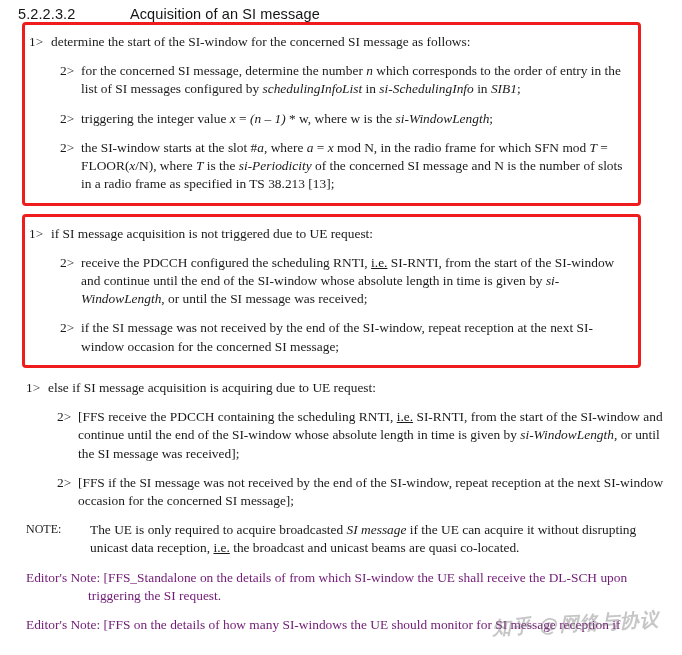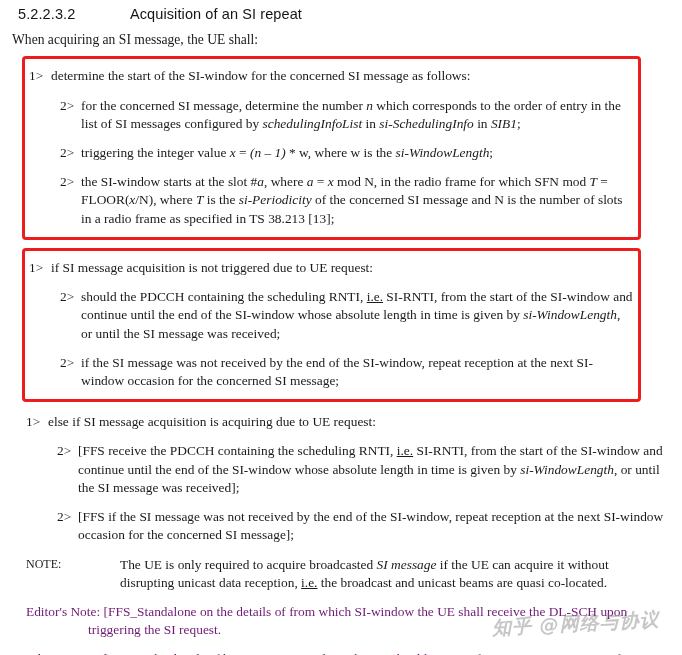--- a/index.html
+++ b/index.html
@@ -100,21 +100,20 @@
     padding-left: 26px;
   }
   .note-label {
     flex: 0 0 auto;
     width: 64px;
     font-size: 12px;
   }
   .note-text {
     flex: 1 1 auto;
     padding-right: 26px;
-    margin-left: 30px;
   }
 
   
   .ednote {
     color: #701a75;
     padding-left: 26px;
     padding-right: 40px;
   }
   .ednote .cont {
     display: block;
@@ -141,24 +140,23 @@
     user-select: none;
   }
 </style>
 </head>
 <body>
 
 <div class="page">
 
   <div class="clause-heading">
     <span class="clause-number">5.2.2.3.2</span>
-    <span class="clause-title">Acquisition of an SI repeat</span>
-  </div>
-
-  <div class="intro">When acquiring an SI message, the UE shall:</div>
+    <span class="clause-title">Acquisition of an SI message</span>
+  </div>
+
 
   <div class="redbox">
 
     <div class="lvl1 item">
       <span class="marker">1&gt;</span>
       <span class="itext">determine the start of the SI-window for the concerned SI message as follows:</span>
     </div>
 
     <div class="gap-md"></div>
 
@@ -189,21 +187,21 @@
 
     <div class="lvl1 item">
       <span class="marker">1&gt;</span>
       <span class="itext">if SI message acquisition is not triggered due to UE request:</span>
     </div>
 
     <div class="gap-md"></div>
 
     <div class="lvl2 item">
       <span class="marker">2&gt;</span>
-      <span class="itext"><span>should the PDCCH containing the scheduling RNTI, </span><span class="ul">i.e.</span><span> SI-RNTI, from the start of the SI-window and continue until the end of the SI-window whose absolute length in time is given by </span><i>si-WindowLength</i><span>, or until the SI message was received;</span></span>
+      <span class="itext"><span>receive the PDCCH configured the scheduling RNTI, </span><span class="ul">i.e.</span><span> SI-RNTI, from the start of the SI-window and continue until the end of the SI-window whose absolute length in time is given by </span><i>si-WindowLength</i><span>, or until the SI message was received;</span></span>
     </div>
 
     <div class="gap-md"></div>
 
     <div class="lvl2 item">
       <span class="marker">2&gt;</span>
       <span class="itext">if the SI message was not received by the end of the SI-window, repeat reception at the next SI-window occasion for the concerned SI message;</span>
     </div>
 
   </div>

